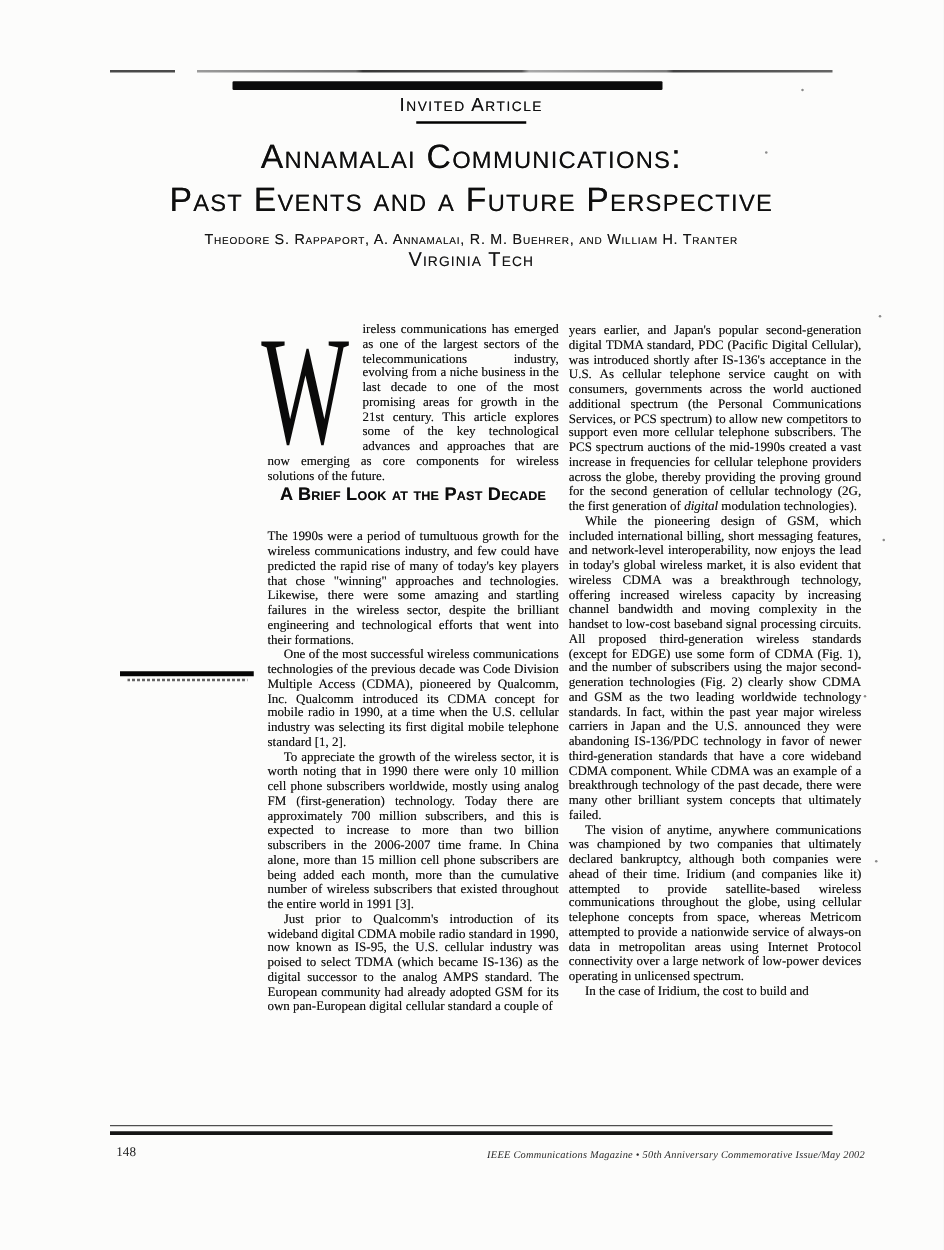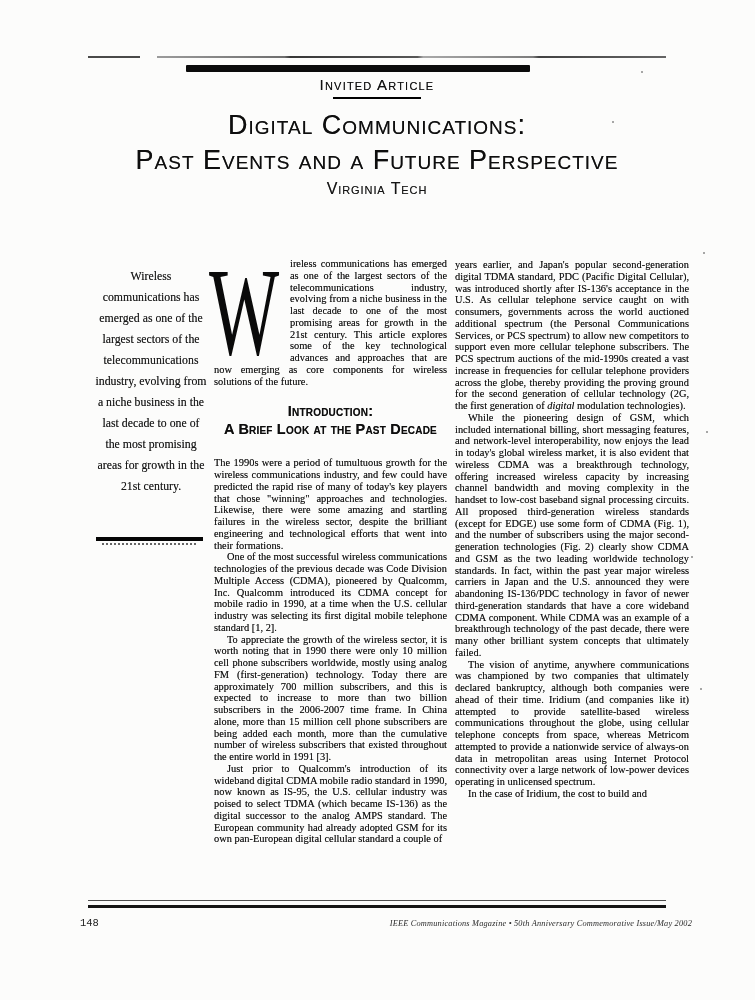--- a/index.html
+++ b/index.html
@@ -54,21 +54,21 @@
   .dropcap-spacer { float:left; width:76px; height:97px; }
   .dropcap { position:absolute; left:-5px; top:-7px; font-size:124px; line-height:1;
     color:#0a0a0a; transform:scaleX(.6); transform-origin:0 0; text-shadow:none; }
 
   .sect-head { text-align:center; font-family:"Liberation Sans", sans-serif; font-weight:bold;
     font-variant:small-caps; font-size:14.5px; line-height:18px; letter-spacing:.2px; color:#0d0d0d; }
   #sect-head1 { margin-top:15px; }
   #sect-head2 { margin-bottom:19px; }
 
   
-  .pageno { position:absolute; left:80px; top:917px; font-family:Liberation Mono, monospace;
+  .pageno { position:absolute; left:93px; top:917px; font-family:Liberation Serif, serif;
     font-size:10.5px; color:#222; }
   .journal { position:absolute; right:87px; top:919px; font-family:Liberation Serif, serif;
     font-style:italic; font-size:8.3px; letter-spacing:.2px; color:#2a2a2a; }
 </style>
 </head>
 <body>
 
 <div class="page">
 
   <div class="art" id="art-topline"></div>
@@ -81,31 +81,30 @@
   <div class="speck" style="left:706px;top:431px"></div>
   <div class="speck" style="left:691px;top:556px"></div>
   <div class="speck" style="left:700px;top:688px"></div>
   <div class="speck" style="left:641px;top:71px"></div>
   <div class="speck" style="left:612px;top:121px"></div>
 
   <div class="header">
     <div class="kicker">Invited Article</div>
     <div class="kicker-rule"></div>
     <div class="title">
-      <div>Digital Communications:</div>
+      <div>Annamalai Communications:</div>
       <div>Past Events and a Future Perspective</div>
     </div>
+    <div class="authors">Theodore S. Rappaport, A. Annamalai, R. M. Buehrer, and William H. Tranter</div>
     <div class="affiliation">Virginia Tech</div>
   </div>
 
-  <div class="pullquote">Wireless communications has emerged as one of the largest sectors of the telecommunications industry, evolving from a niche business in the last decade to one of the most promising areas for growth in the 21st century.</div>
 
   <div class="col" id="col1">
     <p class="lead"><span class="dropcap-spacer"></span><span class="dropcap">W</span><span>ireless communications has emerged as one of the largest sectors of the telecommunications industry, evolving from a niche business in the last decade to one of the most promising areas for growth in the 21st century. This article explores some of the key technological advances and approaches that are now emerging as core components for wireless solutions of the future.</span></p>
-    <div class="sect-head" id="sect-head1">Introduction:</div>
     <div class="sect-head" id="sect-head2">A Brief Look at the Past Decade</div>
     <p class="para noindent">The 1990s were a period of tumultuous growth for the wireless communications industry, and few could have predicted the rapid rise of many of today's key players that chose "winning" approaches and technologies. Likewise, there were some amazing and startling failures in the wireless sector, despite the brilliant engineering and technological efforts that went into their formations.</p>
     <p class="para">One of the most successful wireless communications technologies of the previous decade was Code Division Multiple Access (CDMA), pioneered by Qualcomm, Inc. Qualcomm introduced its CDMA concept for mobile radio in 1990, at a time when the U.S. cellular industry was selecting its first digital mobile telephone standard [1, 2].</p>
     <p class="para">To appreciate the growth of the wireless sector, it is worth noting that in 1990 there were only 10 million cell phone subscribers worldwide, mostly using analog FM (first-generation) technology. Today there are approximately 700 million subscribers, and this is expected to increase to more than two billion subscribers in the 2006-2007 time frame. In China alone, more than 15 million cell phone subscribers are being added each month, more than the cumulative number of wireless subscribers that existed throughout the entire world in 1991 [3].</p>
     <p class="para">Just prior to Qualcomm's introduction of its wideband digital CDMA mobile radio standard in 1990, now known as IS-95, the U.S. cellular industry was poised to select TDMA (which became IS-136) as the digital successor to the analog AMPS standard. The European community had already adopted GSM for its own pan-European digital cellular standard a couple of</p>
   </div>
 
   <div class="col" id="col2">
     <p class="para noindent"><span>years earlier, and Japan's popular second-generation digital TDMA standard, PDC (Pacific Digital Cellular), was introduced shortly after IS-136's acceptance in the U.S. As cellular telephone service caught on with consumers, governments across the world auctioned additional spectrum (the Personal Communications Services, or PCS spectrum) to allow new competitors to support even more cellular telephone subscribers. The PCS spectrum auctions of the mid-1990s created a vast increase in frequencies for cellular telephone providers across the globe, thereby providing the proving ground for the second generation of cellular technology (2G, the first generation of </span><i>digital</i><span> modulation technologies).</span></p>
     <p class="para">While the pioneering design of GSM, which included international billing, short messaging features, and network-level interoperability, now enjoys the lead in today's global wireless market, it is also evident that wireless CDMA was a breakthrough technology, offering increased wireless capacity by increasing channel bandwidth and moving complexity in the handset to low-cost baseband signal processing circuits. All proposed third-generation wireless standards (except for EDGE) use some form of CDMA (Fig. 1), and the number of subscribers using the major second-generation technologies (Fig. 2) clearly show CDMA and GSM as the two leading worldwide technology standards. In fact, within the past year major wireless carriers in Japan and the U.S. announced they were abandoning IS-136/PDC technology in favor of newer third-generation standards that have a core wideband CDMA component. While CDMA was an example of a breakthrough technology of the past decade, there were many other brilliant system concepts that ultimately failed.</p>

